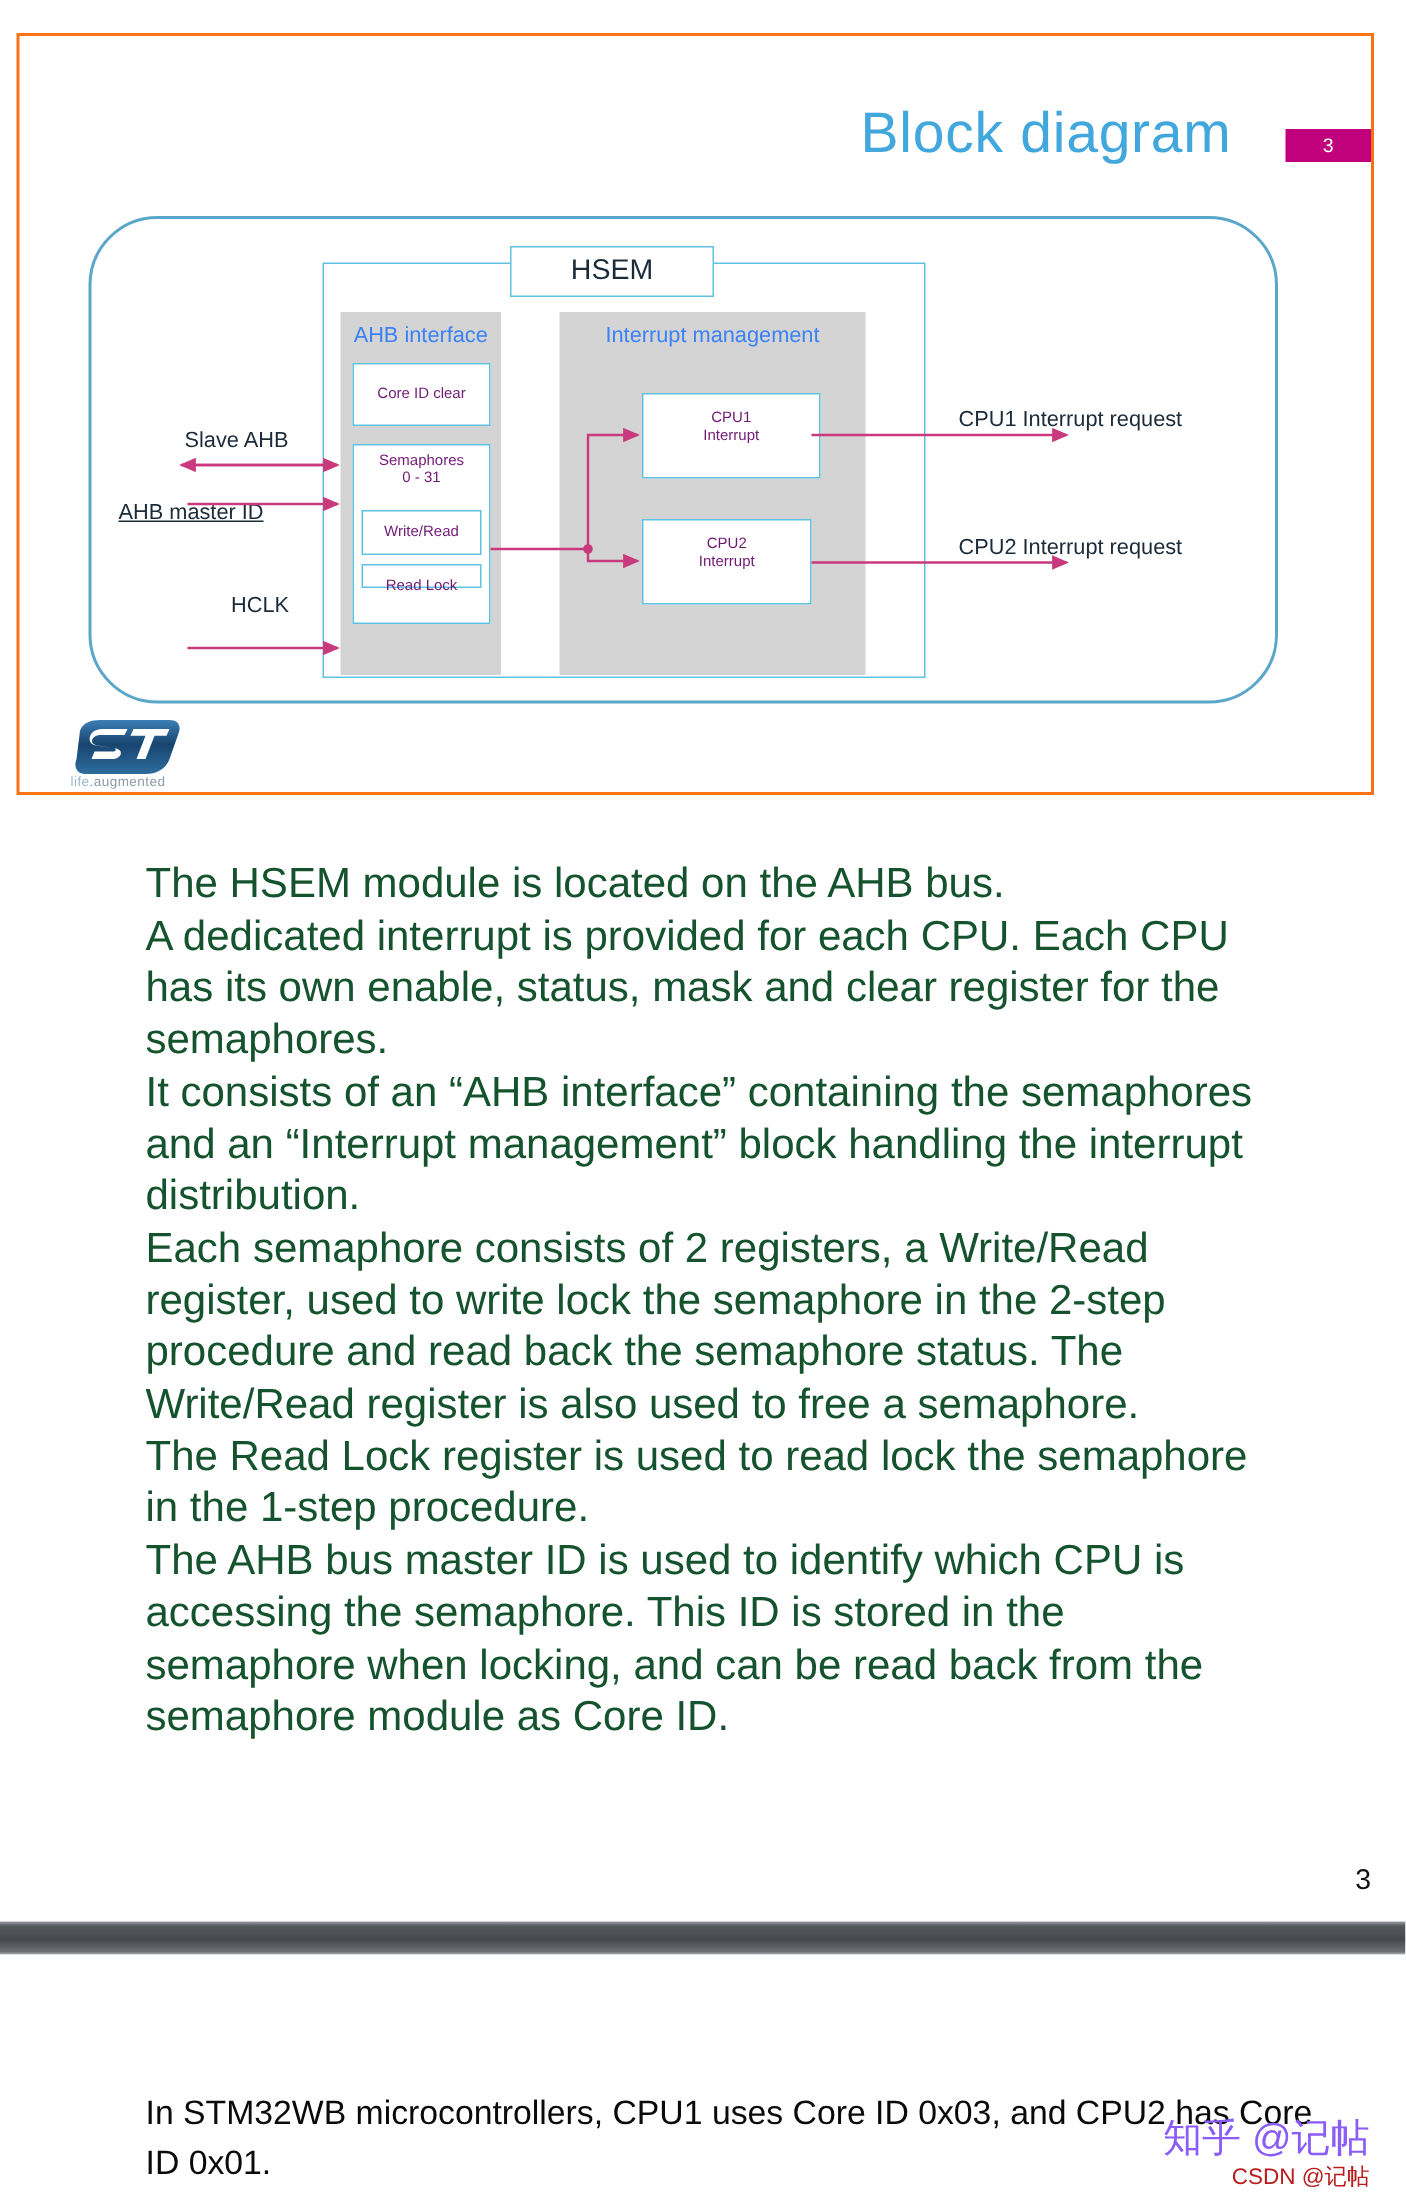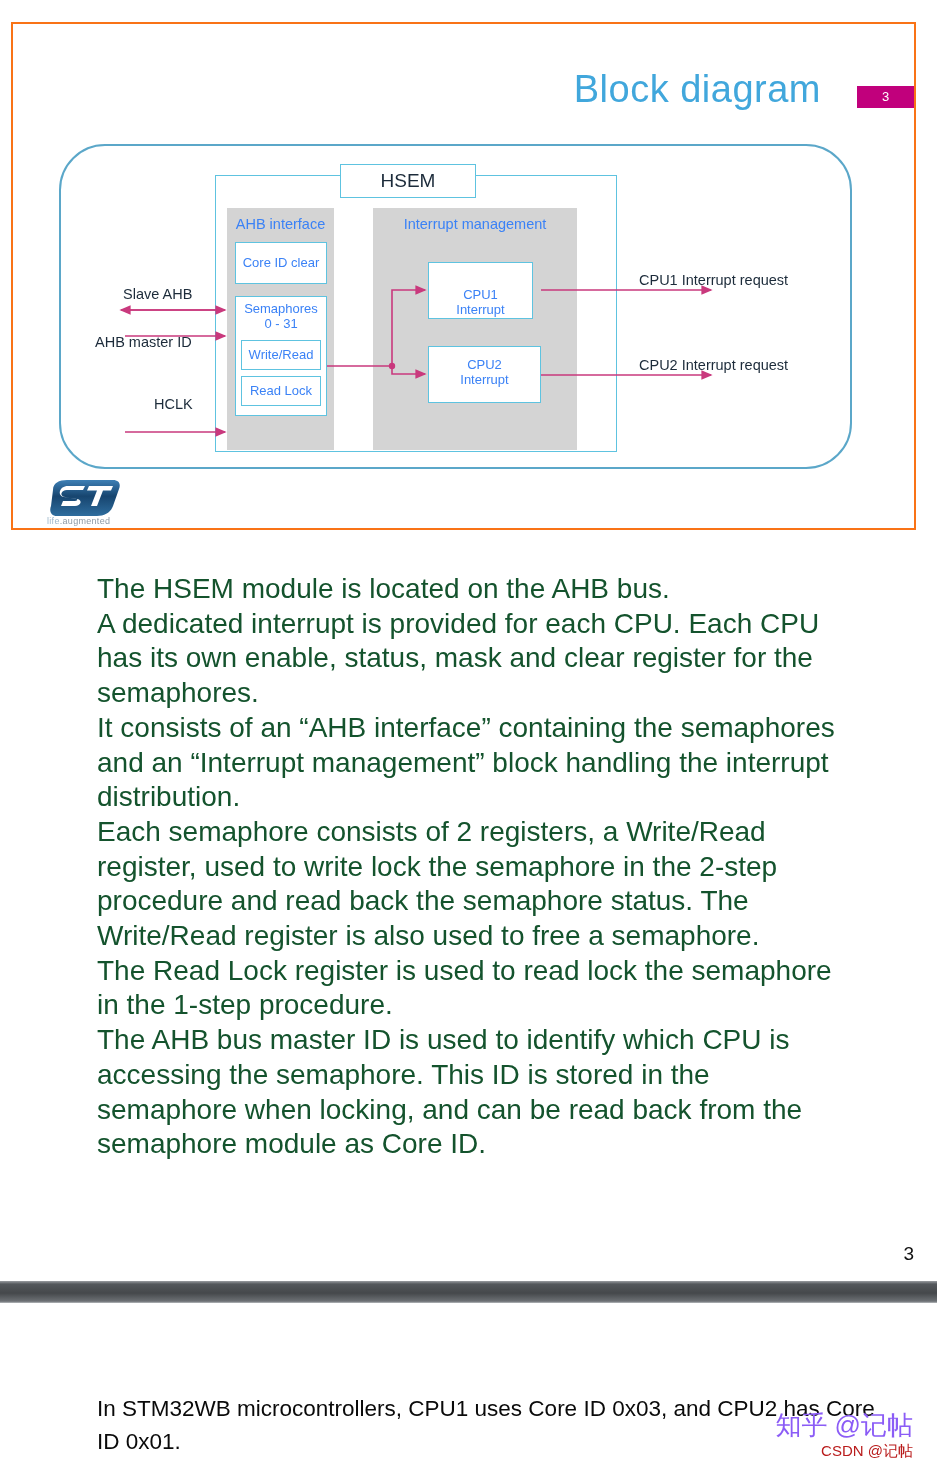--- a/index.html
+++ b/index.html
@@ -117,60 +117,60 @@
     text-align: center;
   }
   #ahb-title { left: 168px; top: 72px; width: 107px; }
   #int-title { left: 314px; top: 72px; width: 204px; }
 
   .wbox {
     position: absolute;
     background: #ffffff;
     border: 1.5px solid #5ec3e0;
     box-sizing: border-box;
-    color: #3b82f6;
+    color: #701a75;
     text-align: center;
-    font-size: 13px;
+    font-size: 10px;
   }
   #core-id-clear {
     left: 176px; top: 98px; width: 92px; height: 42px;
     line-height: 40px;
   }
   #semaphores {
     left: 176px; top: 152px; width: 92px; height: 120px;
     line-height: 1.12;
     padding-top: 5px;
   }
   #write-read {
     left: 182px; top: 196px; width: 80px; height: 30px;
     line-height: 28px;
   }
   #read-lock {
-    left: 182px; top: 232px; width: 80px; height: 30px;
+    left: 182px; top: 232px; width: 80px; height: 16px;
     line-height: 28px;
   }
   #cpu1-int {
-    left: 369px; top: 118px; width: 105px; height: 57px;
+    left: 369px; top: 118px; width: 119px; height: 57px;
     line-height: 1.18;
-    padding-top: 24px;
+    padding-top: 10px;
   }
   #cpu2-int {
     left: 369px; top: 202px; width: 113px; height: 57px;
     line-height: 1.18;
     padding-top: 10px;
   }
 
   .side-label {
     position: absolute;
     font-size: 14.5px;
     color: #1c2b3a;
     white-space: nowrap;
   }
   #lbl-slave-ahb   { left: 64px;  top: 142px; }
-  #lbl-master-id   { left: 36px;  top: 190px; }
+  #lbl-master-id   { left: 20px;  top: 190px; text-decoration: underline; }
   #lbl-hclk        { left: 95px;  top: 252px; }
   #lbl-cpu1-req    { left: 580px; top: 128px; }
   #lbl-cpu2-req    { left: 580px; top: 213px; }
 
   #arrows {
     position: absolute;
     left: 0; top: 0;
     width: 793px; height: 325px;
     pointer-events: none;
   }

